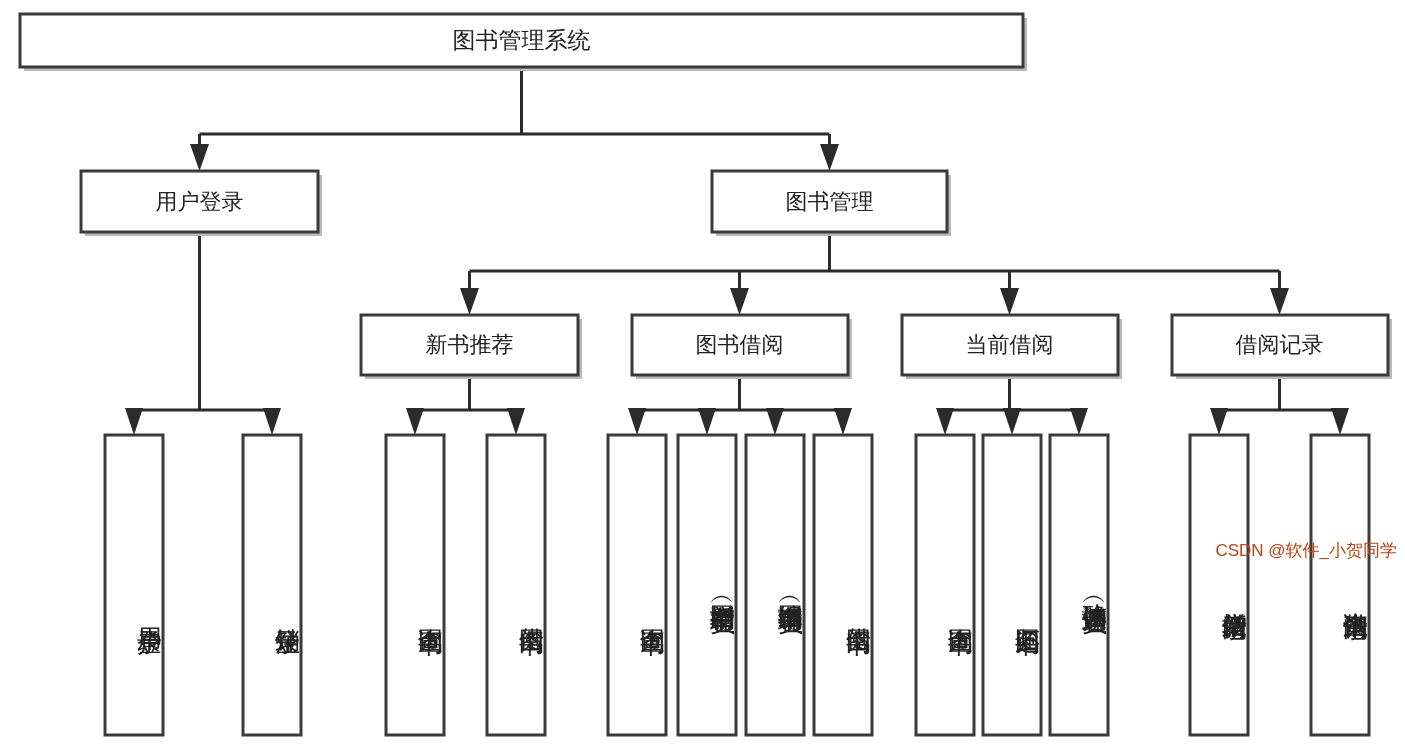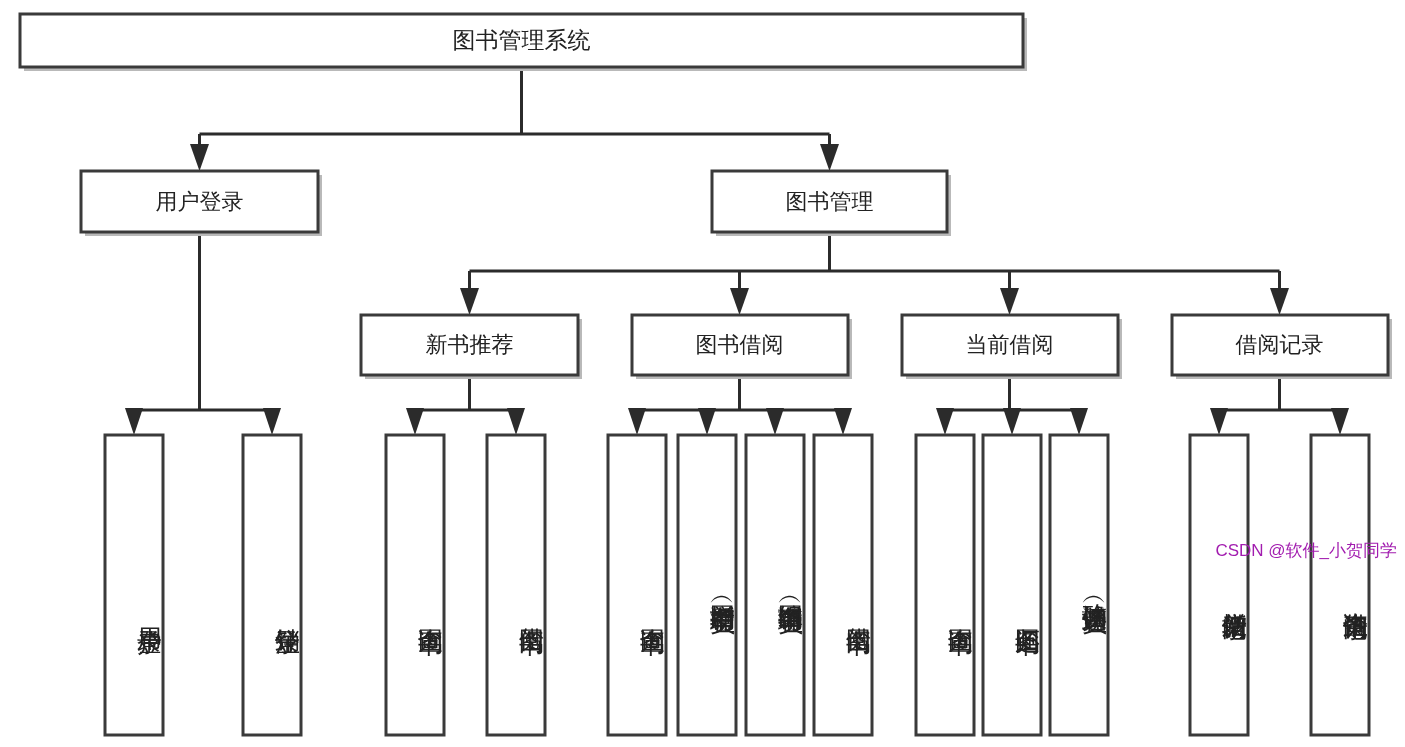--- a/index.html
+++ b/index.html
@@ -73,21 +73,21 @@
     justify-content: center;
     white-space: nowrap;
     pointer-events: none;
   }
   .watermark {
     position: absolute;
     right: 8px;
     bottom: 5px;
     font-family: "Liberation Sans", "DejaVu Sans", sans-serif;
     font-size: 17px;
-    color: #a21caf;
+    color: #c2410c;
     white-space: nowrap;
   }
 </style>
 </head>
 <body>
 
 <div id="diagram-root">
 
   <svg class="diagram" viewBox="0 0 1405 747">
 

